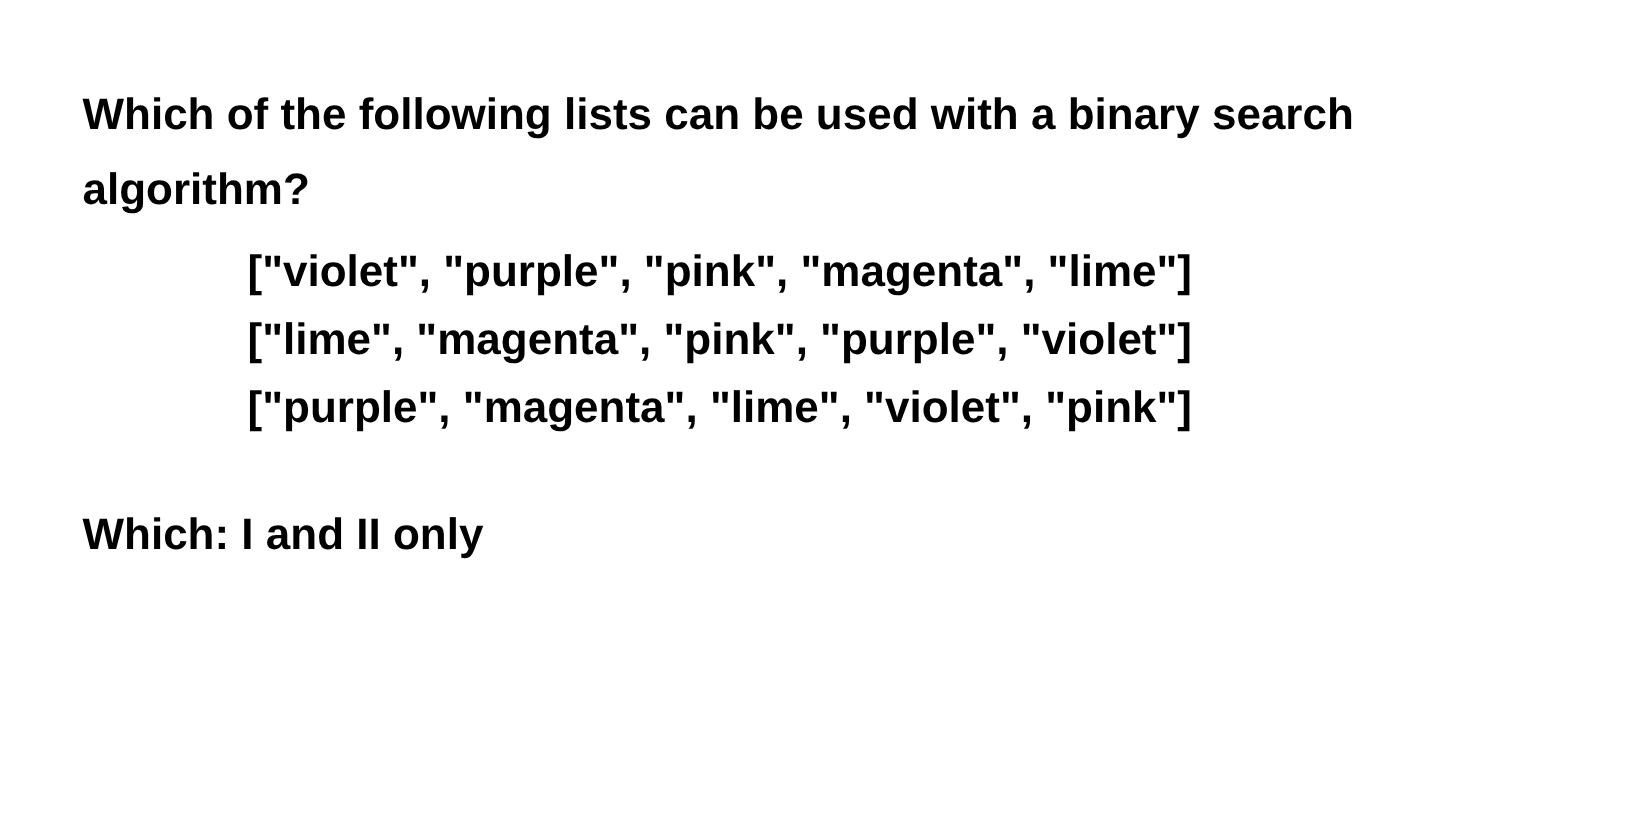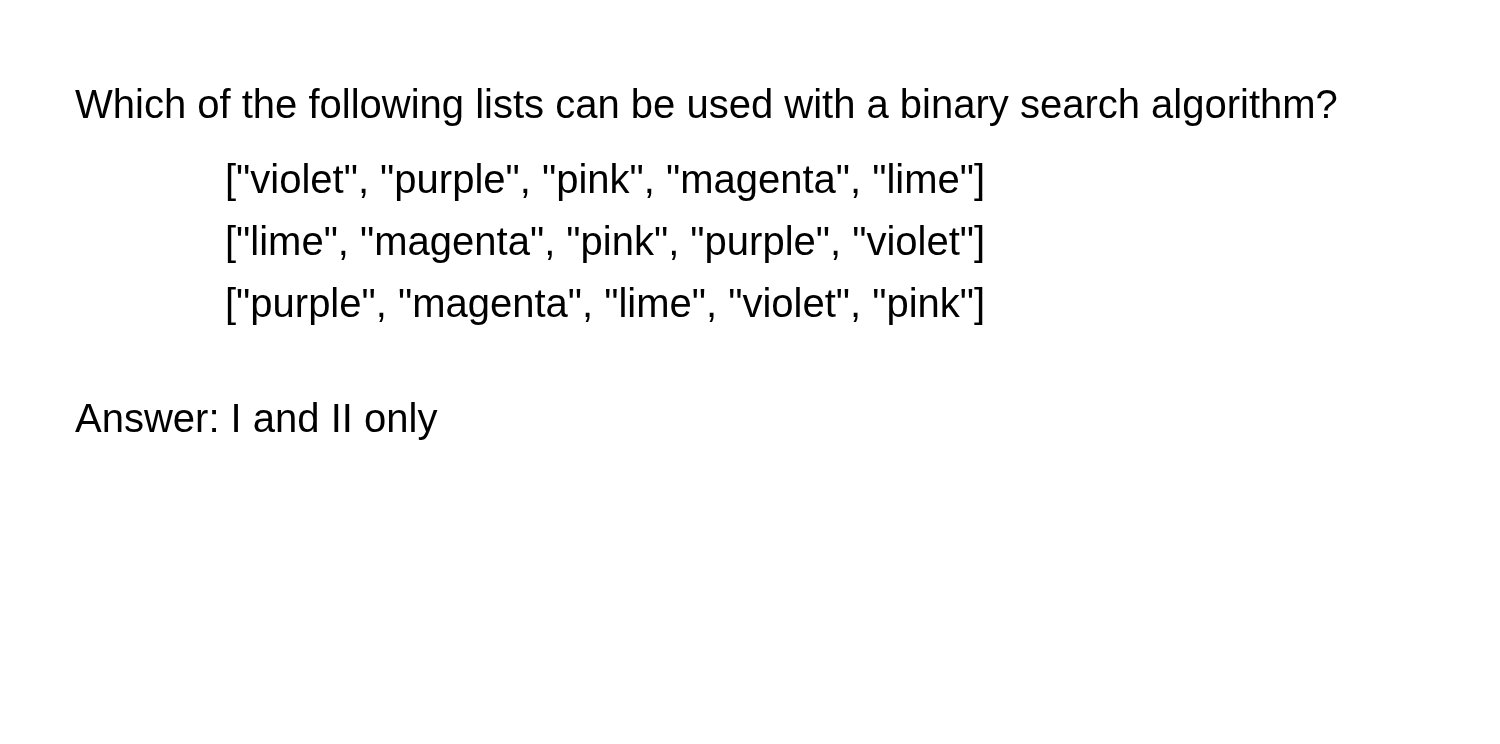--- a/index.html
+++ b/index.html
@@ -1,18 +1,19 @@
 <!DOCTYPE html>
 <html><head>
   <meta charset="utf-8">
   <style>
     * {
       margin: 0;
       padding: 0;
       box-sizing: border-box;
+      font-weight: bold;
     }
     body {
       background: #ffffff;
       font-family: -apple-system, BlinkMacSystemFont, "Segoe UI", Helvetica, Arial, sans-serif;
       font-size: 40px;
       color: #000000;
       padding: 70px 75px;
       line-height: 1.7;
       width: 1500px;
       height: 744px;
@@ -35,13 +36,13 @@
 <body>
 
 <div class="question">Which of the following lists can be used with a binary search algorithm?</div>
 
 <div class="list-items">
   <div class="list-item">["violet", "purple", "pink", "magenta", "lime"]</div>
   <div class="list-item">["lime", "magenta", "pink", "purple", "violet"]</div>
   <div class="list-item">["purple", "magenta", "lime", "violet", "pink"]</div>
 </div>
 
-<div class="answer">Answer: I and II only</div>
+<div class="answer">Which: I and II only</div>
 
 </body></html>

